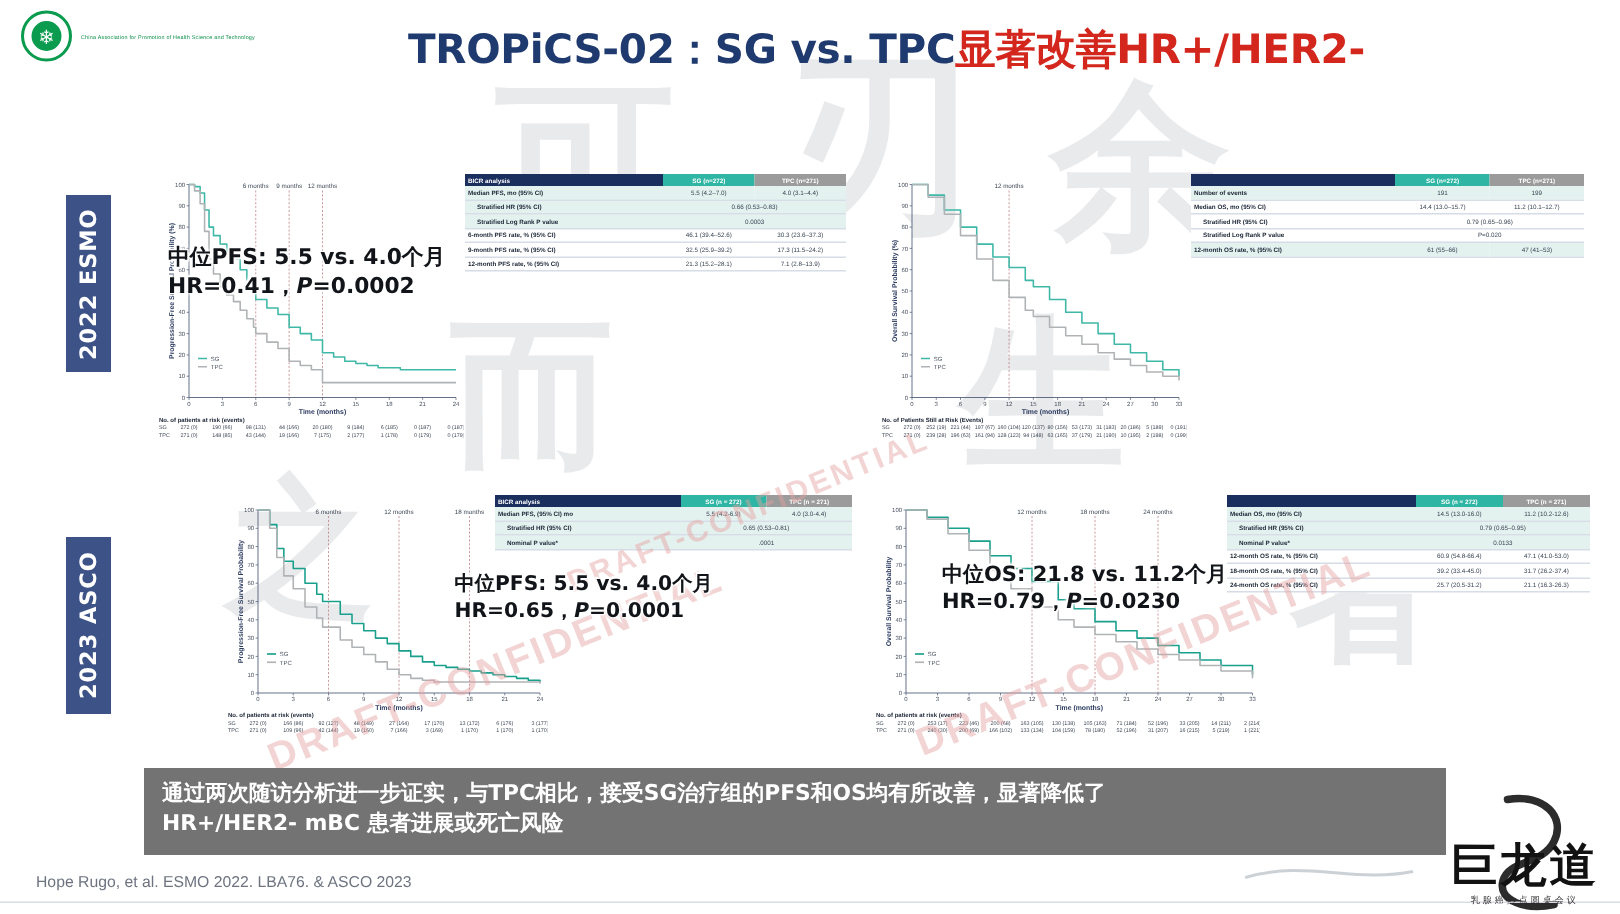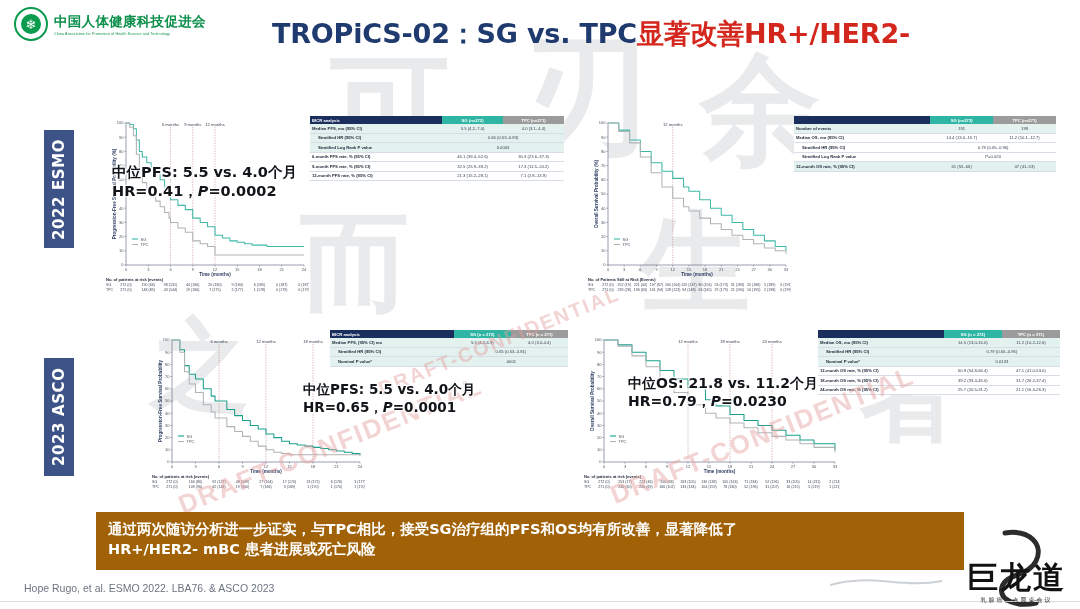--- a/index.html
+++ b/index.html
@@ -81,21 +81,21 @@
   }
   .callout .it { font-style: italic; }
   #callout-esmo-pfs { left: 112px; top: 163px; font-size: 14.5px; }
   #callout-esmo-os  { left: 590px; top: 155px; font-size: 14.5px; }
   #callout-asco-pfs { left: 303px; top: 381px; font-size: 13.5px; }
   #callout-asco-os  { left: 628px; top: 374px; font-size: 14px; }
 
   
   #conclusion {
     position: absolute; left: 96px; top: 512px; width: 868px; height: 58px;
-    background: #a16207; color: #ffffff; z-index: 9;
+    background: #737373; color: #ffffff; z-index: 9;
     padding: 7px 10px 6px 12px; font-size: 14.5px; font-weight: 700; line-height: 1.4;
     font-family: "DejaVu Sans", sans-serif;
   }
 
   
   #footer-citation {
     position: absolute; left: 24px; top: 582px; z-index: 9;
     font-size: 10.5px; color: #6d7480; font-family: "Liberation Sans", sans-serif;
   }
   #footer-rule { position: absolute; left: 0; top: 601px; width: 1080px; height: 1px; background: #d9dce1; z-index: 8; }
@@ -135,21 +135,20 @@
 <div class="draft-wm" style="left:168px;top:430px;">DRAFT-CONFIDENTIAL</div>
 <div class="draft-wm" style="left:600px;top:420px;">DRAFT-CONFIDENTIAL</div>
 <div class="draft-wm" style="left:370px;top:330px;font-size:20px;">DRAFT-CONFIDENTIAL</div>
 
 <div class="header">
   <div class="org-logo">
     <div class="org-mark">
       <div class="org-mark-inner">❄</div>
     </div>
     <div class="org-text">
-      <div class="org-cn">中国人体健康科技促进会</div>
       <div class="org-en">China Association for Promotion of Health Science and Technology</div>
     </div>
   </div>
 
   <div class="title-wrap">
     <div class="title-line">
       <span class="t-navy">TROPiCS-02：SG vs. TPC</span><span class="t-red">显著改善HR+/HER2-</span>
     </div>
   </div>
 </div>

